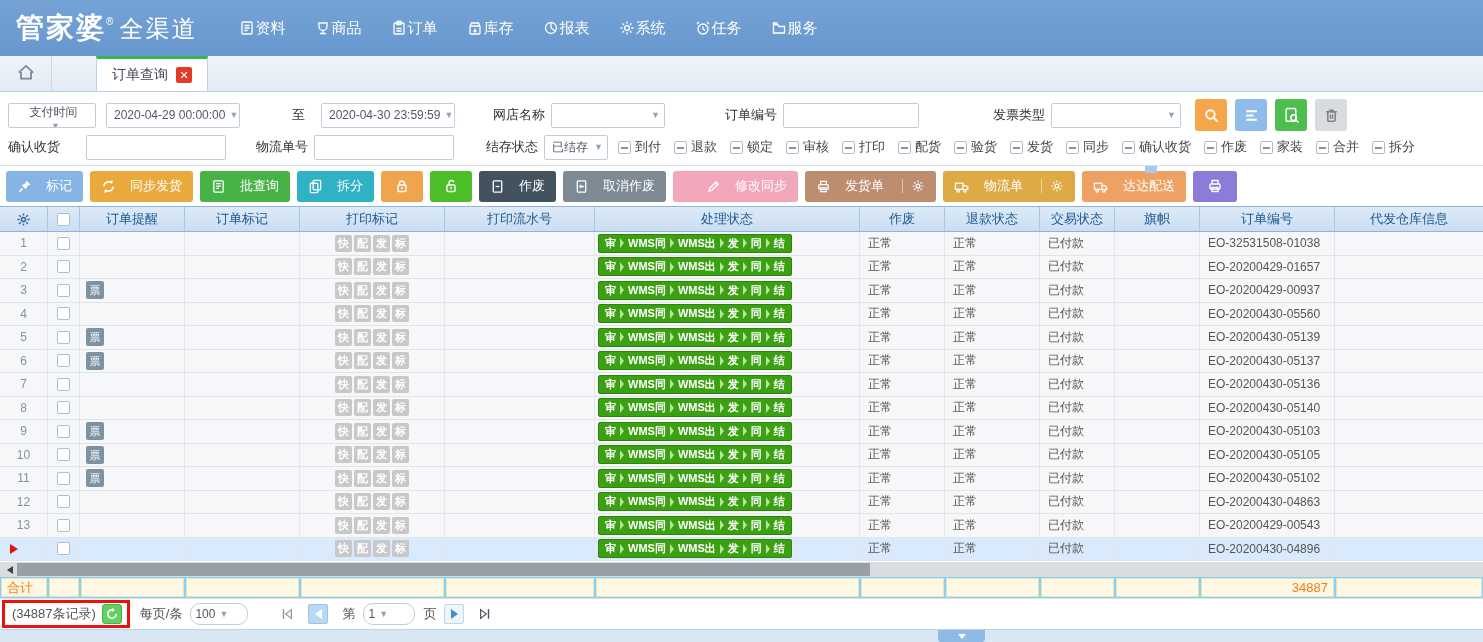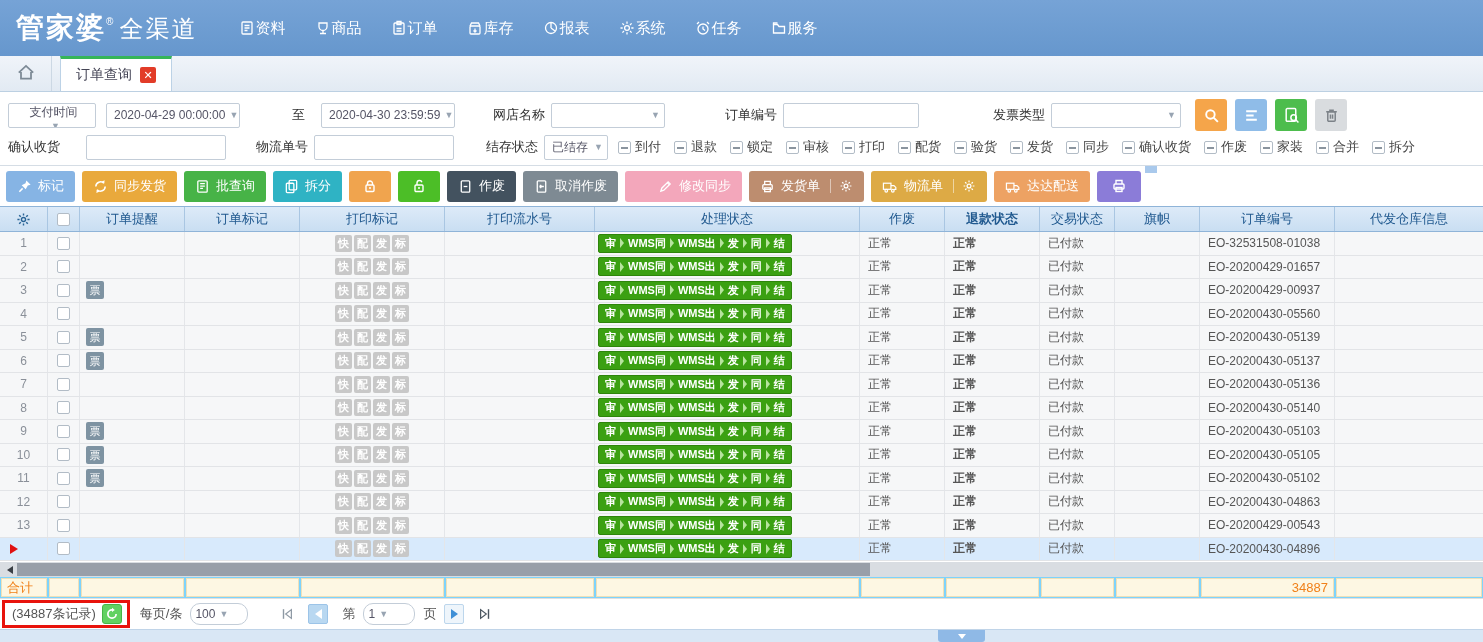--- a/index.html
+++ b/index.html
@@ -11,21 +11,21 @@
   .navbar { position:absolute; left:0; top:0; width:100%; height:56px; background:linear-gradient(#76a3d6,#6697cd); display:flex; align-items:center; }
   .logo { display:flex; align-items:baseline; color:#fff; margin-left:16px; white-space:nowrap; }
   .logo-main { font-size:28px; font-weight:bold; letter-spacing:2px; }
   .logo-reg { font-size:10px; vertical-align:super; position:relative; top:-12px; }
   .logo-sub { font-size:24px; margin-left:6px; letter-spacing:2px; }
   .nav-items { display:flex; align-items:center; margin-left:42px; }
   .nav-item { display:flex; align-items:center; color:#fff; font-size:15px; margin-right:30px; cursor:pointer; white-space:nowrap; }
   .nav-item svg { display:block; }
 
   
-  .tabbar { position:absolute; left:0; top:56px; width:100%; height:36px; background:linear-gradient(#f0f4f9,#e2eaf3); border-bottom:1px solid #bcd0e2; display:flex; align-items:stretch; }
+  .tabbar { position:absolute; left:0; top:56px; width:100%; height:36px; background:linear-gradient(#f0f4f9,#e2eaf3); border-bottom:1px solid #bcd0e2; display:flex; align-items:stretch;gap:36px; }
   .home-btn { width:52px; display:flex; align-items:center; justify-content:center; border-right:1px solid #ccd8e4; cursor:pointer; }
   .tab { margin-left:8px; width:112px; background:#fff; border:1px solid #bcd2e6; border-bottom:none; border-top:3px solid #35b558; display:flex; align-items:center; justify-content:center; gap:8px; font-size:14px; color:#445; cursor:pointer; }
   .tab-close { width:16px; height:16px; background:#e23c28; color:#fff; font-size:11px; font-weight:bold; line-height:16px; text-align:center; border-radius:2px; cursor:pointer; }
 
   
   .filters { position:absolute; left:0; top:92px; width:100%; height:74px; background:#fff; border-bottom:1px solid #d5dde5; font-size:13px; color:#333; }
   .frow { display:flex; align-items:center; }
   .frow1 { margin-top:7px; height:32px; }
   .frow2 { margin-top:2px; height:28px; }
   .fsel, .finp { height:25px; border:1px solid #c3cdd8; border-radius:2px; background:#fff; color:#556; font-size:12px; display:flex; align-items:center; padding:0 4px 0 7px; white-space:nowrap; overflow:hidden; }
@@ -37,21 +37,21 @@
   .fbtn-list { background:#8fbce8; }
   .fbtn-docsearch { background:#4dbd4d; }
   .fbtn-trash { background:#d9dcdf; }
   .flag { display:inline-flex; align-items:center; margin-right:13px; cursor:pointer; white-space:nowrap; }
   .cbx { width:13px; height:13px; background:#fff; border:1px solid #b2bcc6; border-radius:2px; display:inline-block; position:relative; flex:0 0 auto; }
   .cbx.dash::after { content:""; position:absolute; left:2px; top:5px; width:7px; height:2px; background:#8a949e; }
   .flag .flbl { margin-left:4px; color:#444; font-size:13px; }
 
   
   .toolbar { position:absolute; left:0; top:166px; width:100%; height:40px; background:#fff; display:flex; align-items:center; padding-left:6px; }
-  .tbtn { height:31px; border-radius:3px; color:#fff; font-size:13px; display:inline-flex; align-items:center; gap:6px; padding:0 11px; margin-right:7px; cursor:pointer; white-space:nowrap; }
+  .tbtn { height:31px; border-radius:3px; color:#fff; font-size:13px; display:inline-flex; align-items:center; gap:14px; padding:0 11px; margin-right:7px; cursor:pointer; white-space:nowrap; }
   .tbtn svg { display:block; }
   .tbtn .gear-part { display:inline-flex; align-items:center; border-left:1px solid rgba(255,255,255,.5); padding-left:8px; margin-left:4px; }
   .tb-mark { background:#86b4e4; }
   .tb-sync { background:#e9a93c; }
   .tb-batch { background:#47b347; }
   .tb-split { background:#2fb3c4; }
   .tb-lock { background:#f0a44e; width:42px; justify-content:center; }
   .tb-unlock { background:#4cbe27; width:42px; justify-content:center; }
   .tb-void { background:#43525f; }
   .tb-unvoid { background:#7e8a93; }
@@ -63,21 +63,21 @@
   .vsb-top { position:absolute; right:326px; top:0; width:12px; height:7px; background:#a9c9ec; }
 
   
   .ghead { position:absolute; left:0; top:206px; width:100%; height:26px; background:linear-gradient(#ddeaf8,#c9def2); border-top:1px solid #8fb4d8; border-bottom:1px solid #8fb4d8; display:flex; }
   .hcell { height:100%; border-right:1px solid #a9c6e2; color:#20598f; font-size:13px; display:flex; align-items:center; justify-content:center; overflow:hidden; }
   .gbody { position:absolute; left:0; top:232px; width:100%; height:330px; overflow:hidden; background:#fff; }
   .trow { display:flex; height:23.5px; background:#f6f7f8; border-bottom:1px solid #e2e4e7; }
   .trow.sel { background:#d8eafc; }
   .cell { height:100%; border-right:1px solid #e4e6e9; overflow:hidden; display:flex; align-items:center; font-size:12px; color:#555; }
   .c0{width:48px;} .c1{width:32px;} .c2{width:105px;} .c3{width:115px;} .c4{width:145px;}
-  .c5{width:150px;} .c6{width:265px;} .c7{width:85px;} .c8{width:95px;font-weight:bold;} .c9{width:75px;}
+  .c5{width:150px;} .c6{width:265px;} .c7{width:85px;} .c8{width:95px;} .c9{width:75px;}
   .c10{width:85px;} .c11{width:135px;} .c12{width:148px; border-right:none;}
   .cell.c0 { justify-content:center; color:#8a9099; }
   .cell.c1 { justify-content:center; }
   .cell.c2 { padding-left:6px; }
   .cell.c4 { justify-content:center; }
   .cell.c6 { padding-left:3px; }
   .tc { padding-left:8px; }
   .pm { width:17px; height:17px; background:#c8c8c8; color:#fff; font-size:11px; font-weight:bold; line-height:17px; text-align:center; border-radius:2px; margin:0 1px; }
   .badge-ticket { width:18px; height:18px; background:#7e93a2; color:#fff; font-size:11px; line-height:18px; text-align:center; border-radius:2px; }
   .chainwrap { display:inline-flex; align-items:center; height:19px; background:#3ba012; border:1px solid #2e850b; border-radius:2px; padding:0 3px; }

